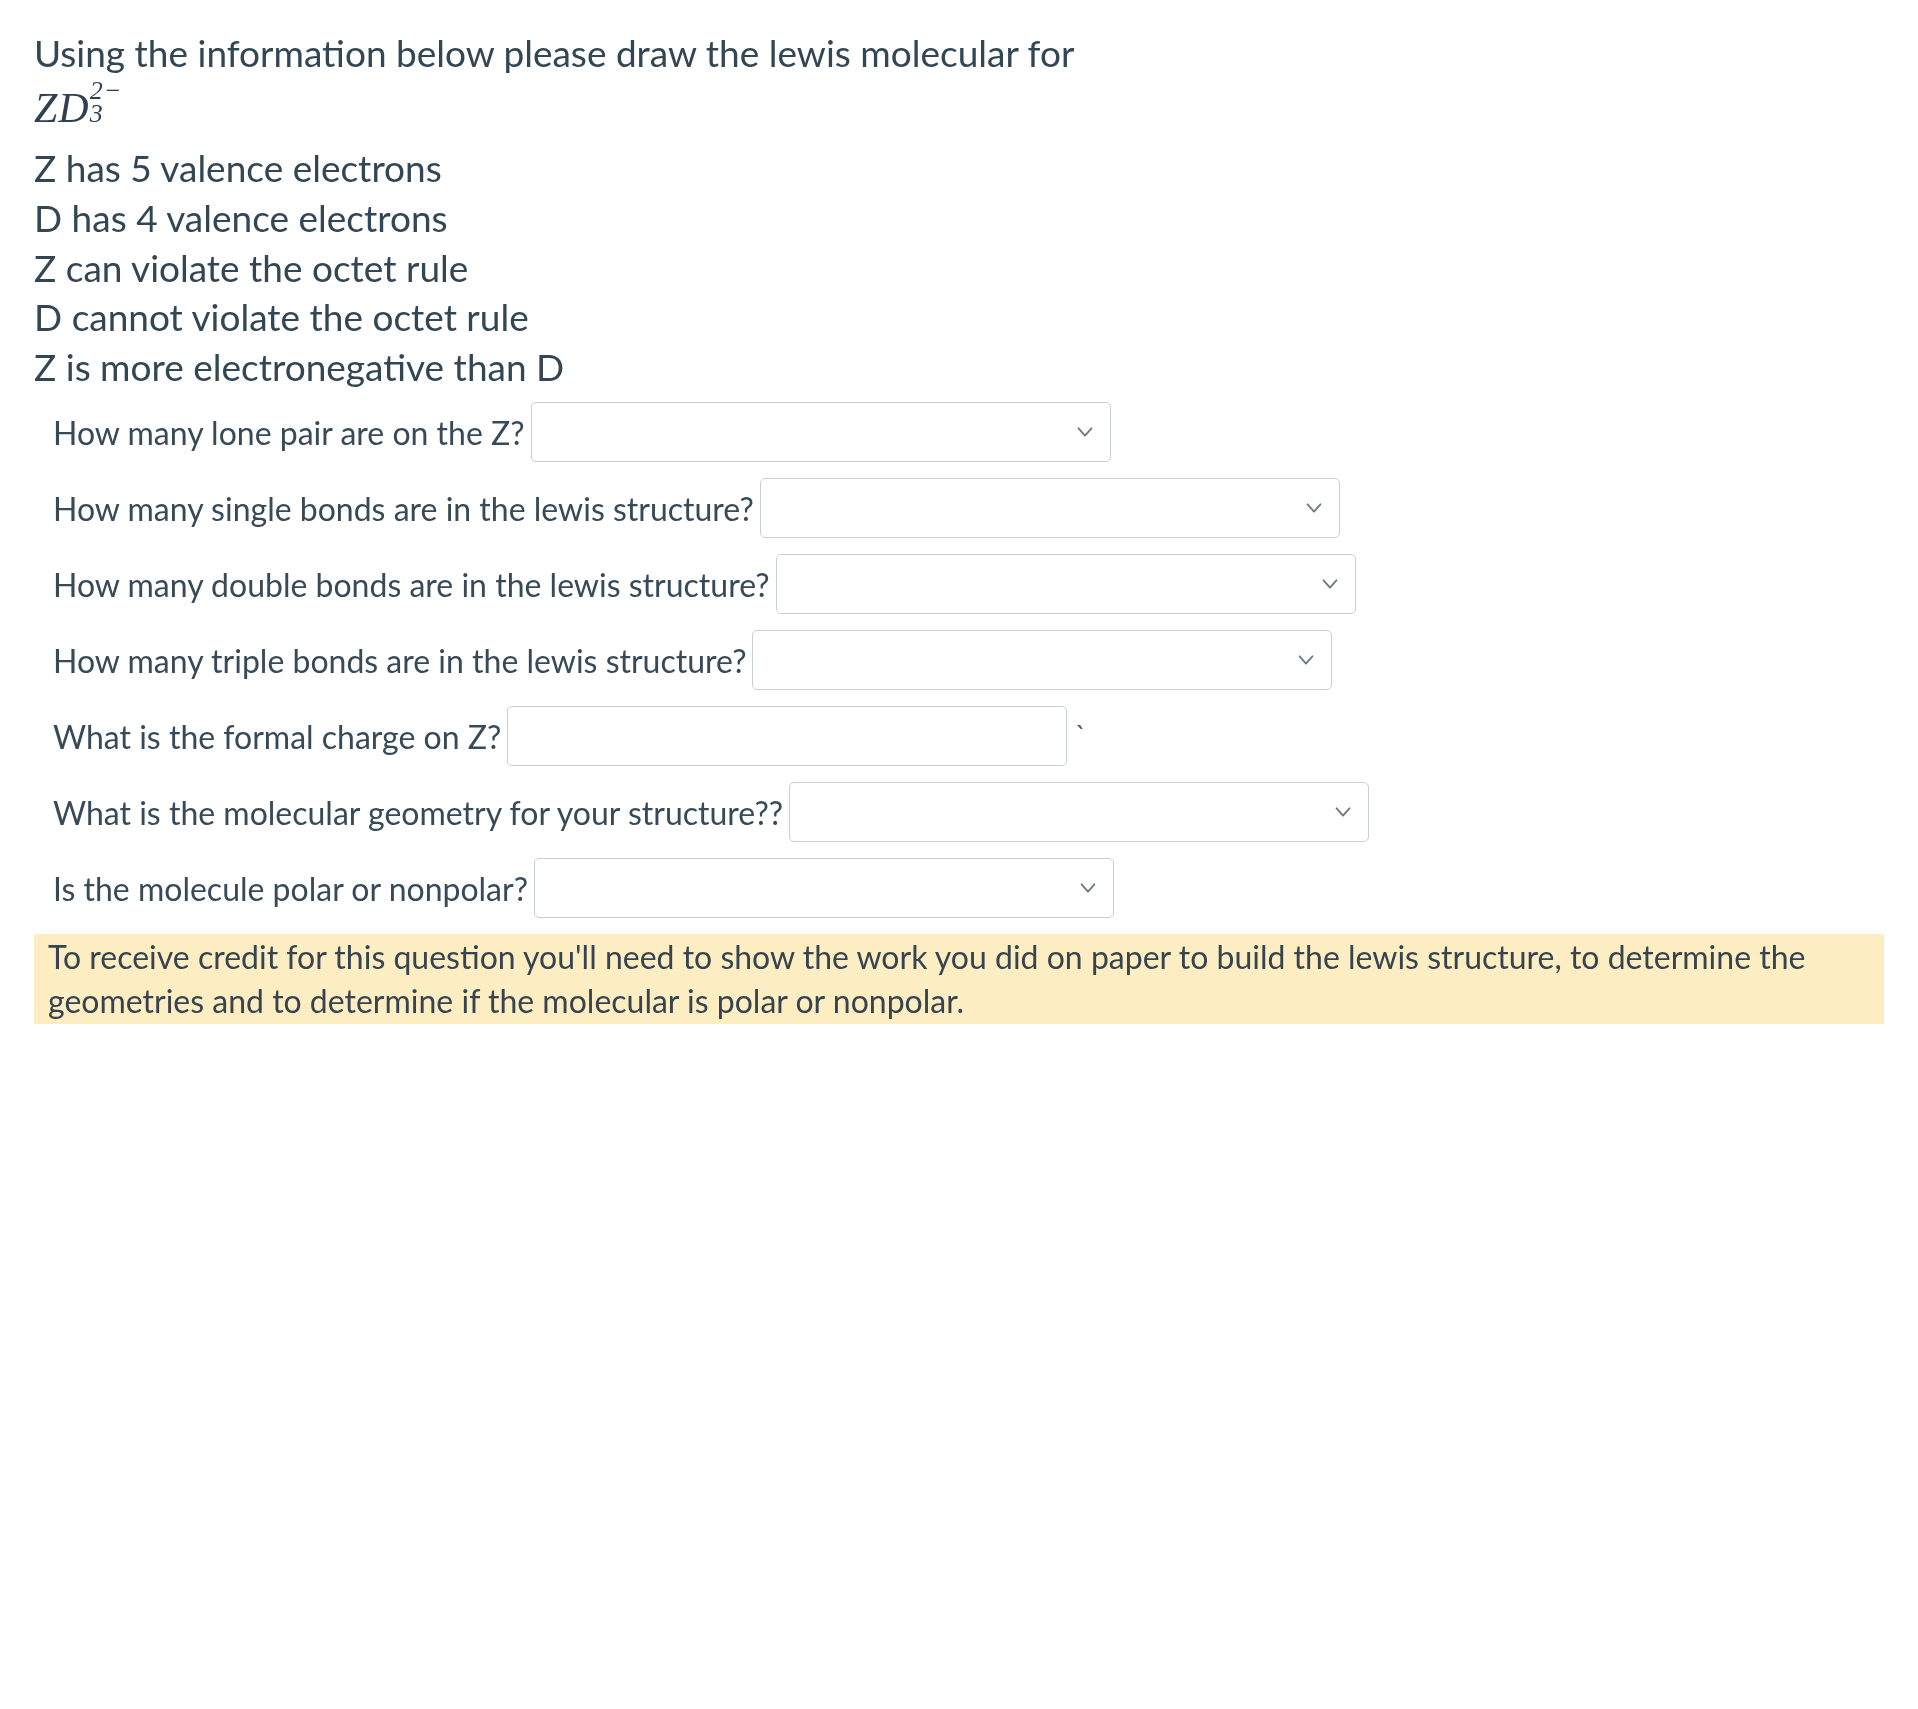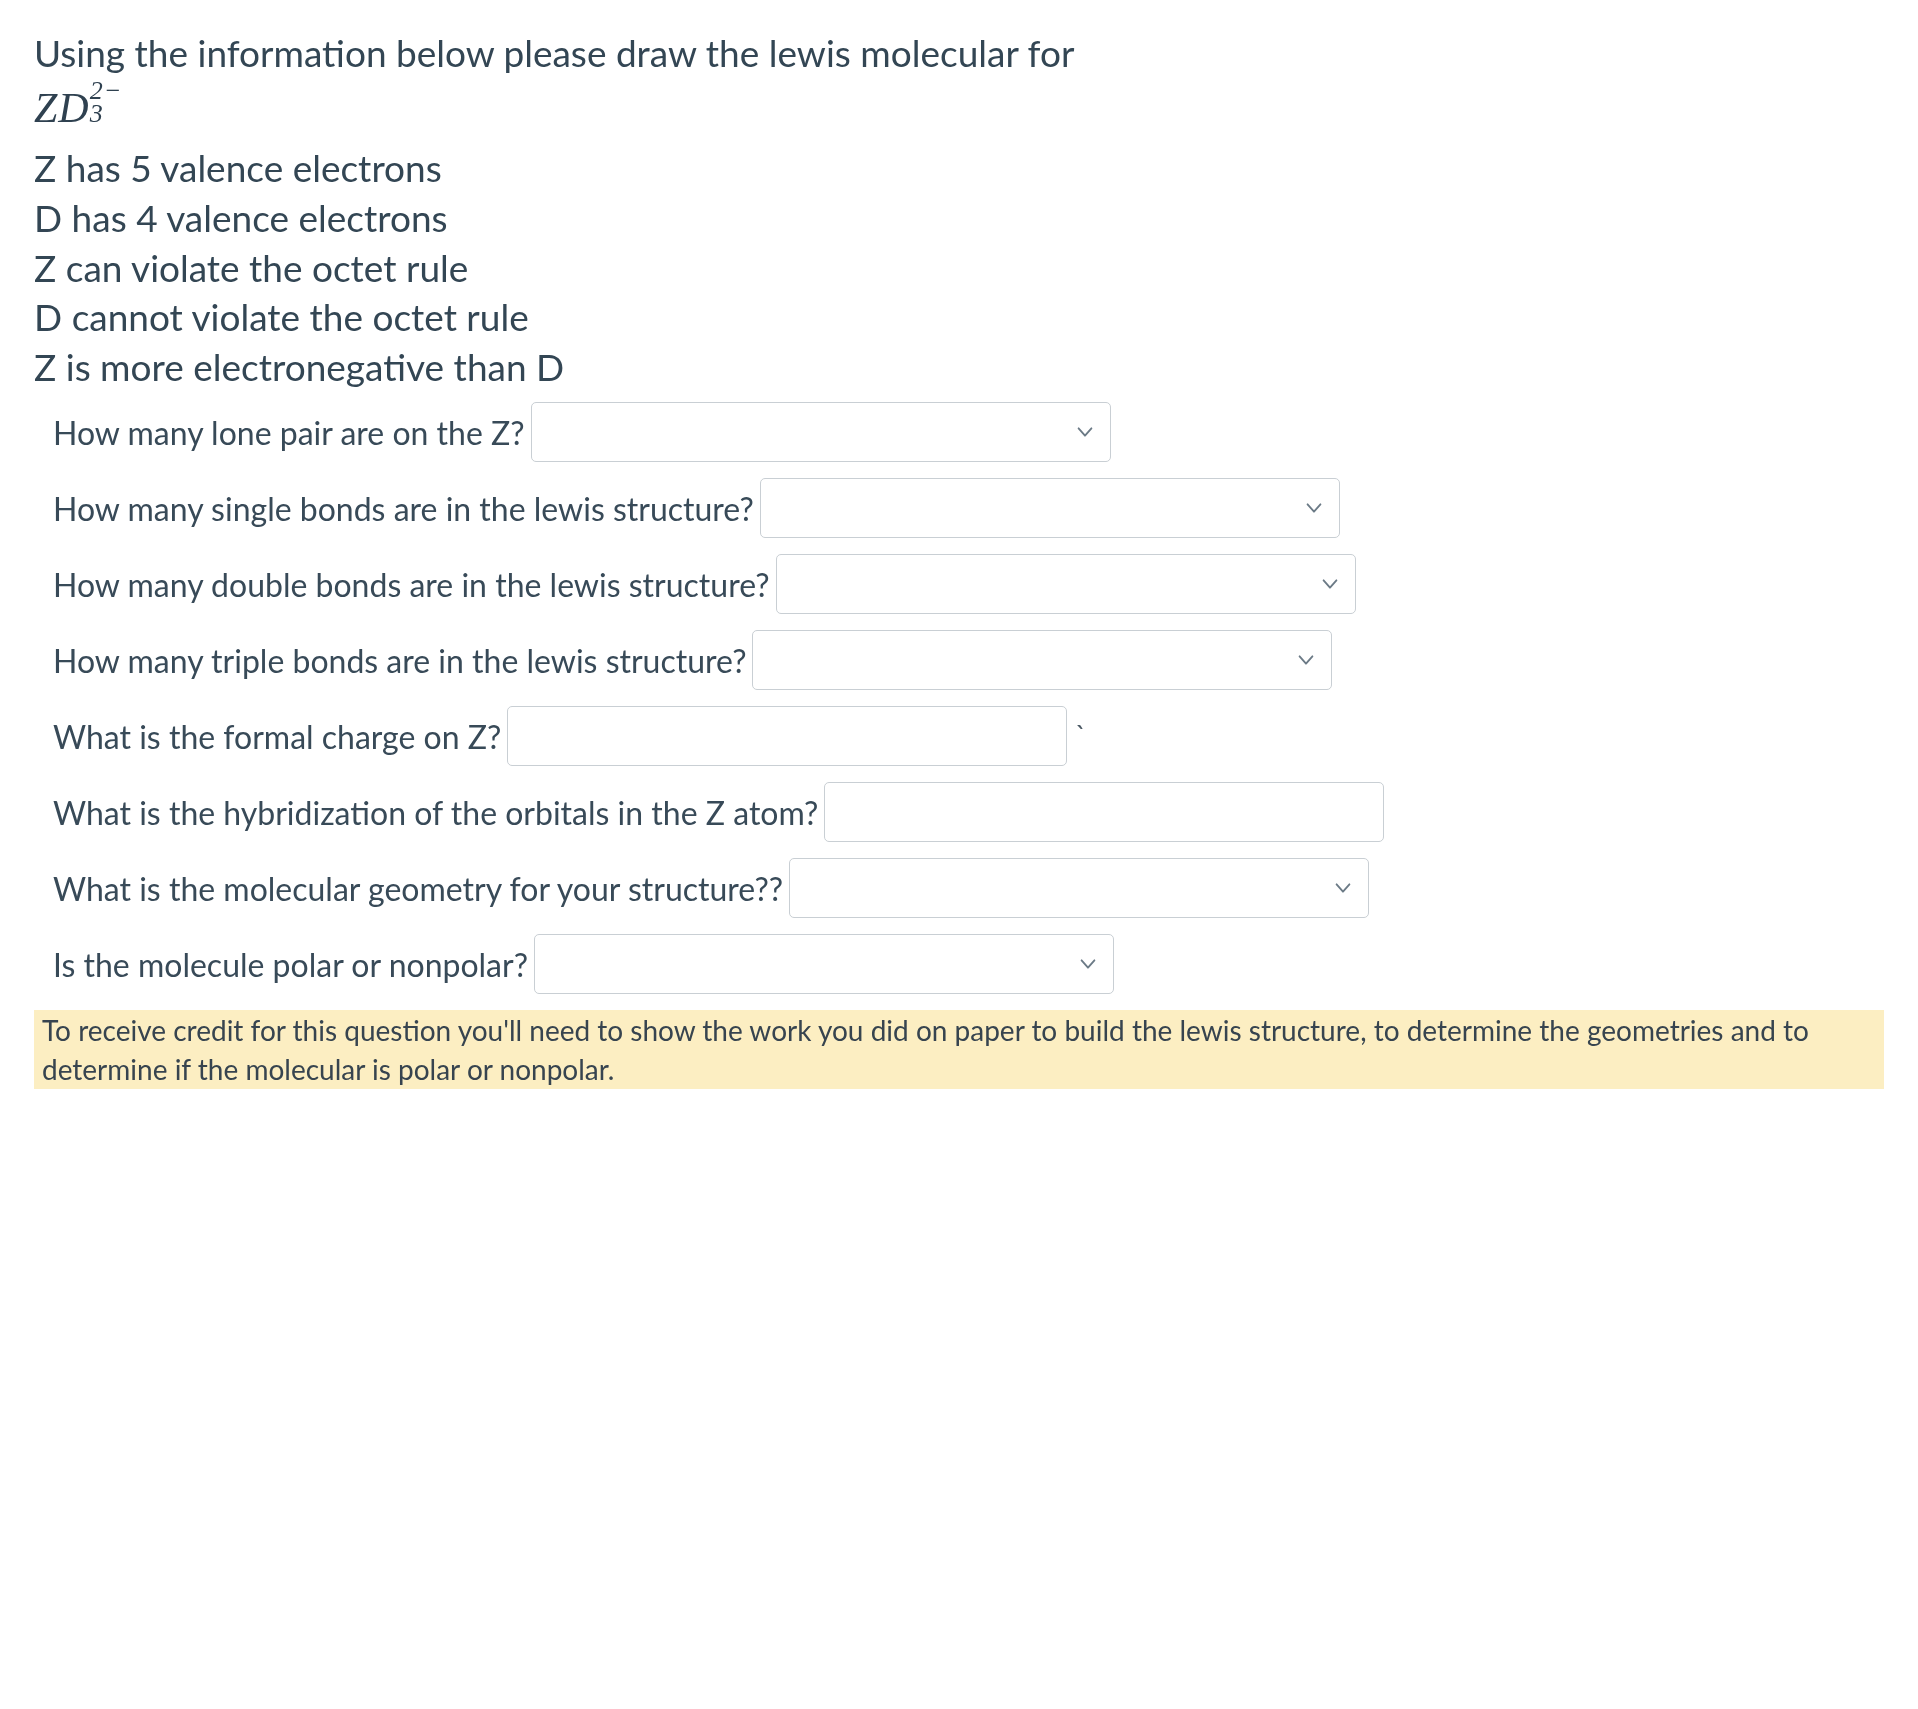--- a/index.html
+++ b/index.html
@@ -84,23 +84,23 @@
     margin-left: auto;
   }
   .chev svg { display: block; }
   .backtick {
     font-size: 28px;
     color: #4a5864;
     margin-left: 8px;
   }
   .credit-note {
     background: #fceec2;
-    font-size: 28px;
+    font-size: 32px;
     color: #37444f;
-    padding: 1px 2px 0 8px;
+    padding: 1px 2px 0 14px;
     line-height: 1.38;
     margin-top: 10px;
   }
 </style>
 </head>
 <body>
 
 <div class="intro">Using the information below please draw the lewis molecular for</div>
 
 <div class="formula">
@@ -166,24 +166,20 @@
       </span>
     </span>
   </div>
 
   <div class="q-row">
     <span class="label">What is the formal charge on Z?</span>
     <span class="text-box" style="width:560px"></span>
     <span class="backtick">`</span>
   </div>
 
-  <div class="q-row">
-    <span class="label">What is the hybridization of the orbitals in the Z atom?</span>
-    <span class="text-box" style="width:560px"></span>
-  </div>
 
 
   <div class="q-row">
     <span class="label">What is the molecular geometry for your structure??</span>
     <span class="select-box" style="width:580px">
       <span></span>
       <span class="chev">
         <svg viewBox="0 0 24 24" width="22" height="22">
             <path d="M5 8l7 8 7-8" fill="none" stroke="#6b7a86" stroke-width="2" stroke-linecap="round" stroke-linejoin="round"></path>
           </svg>

